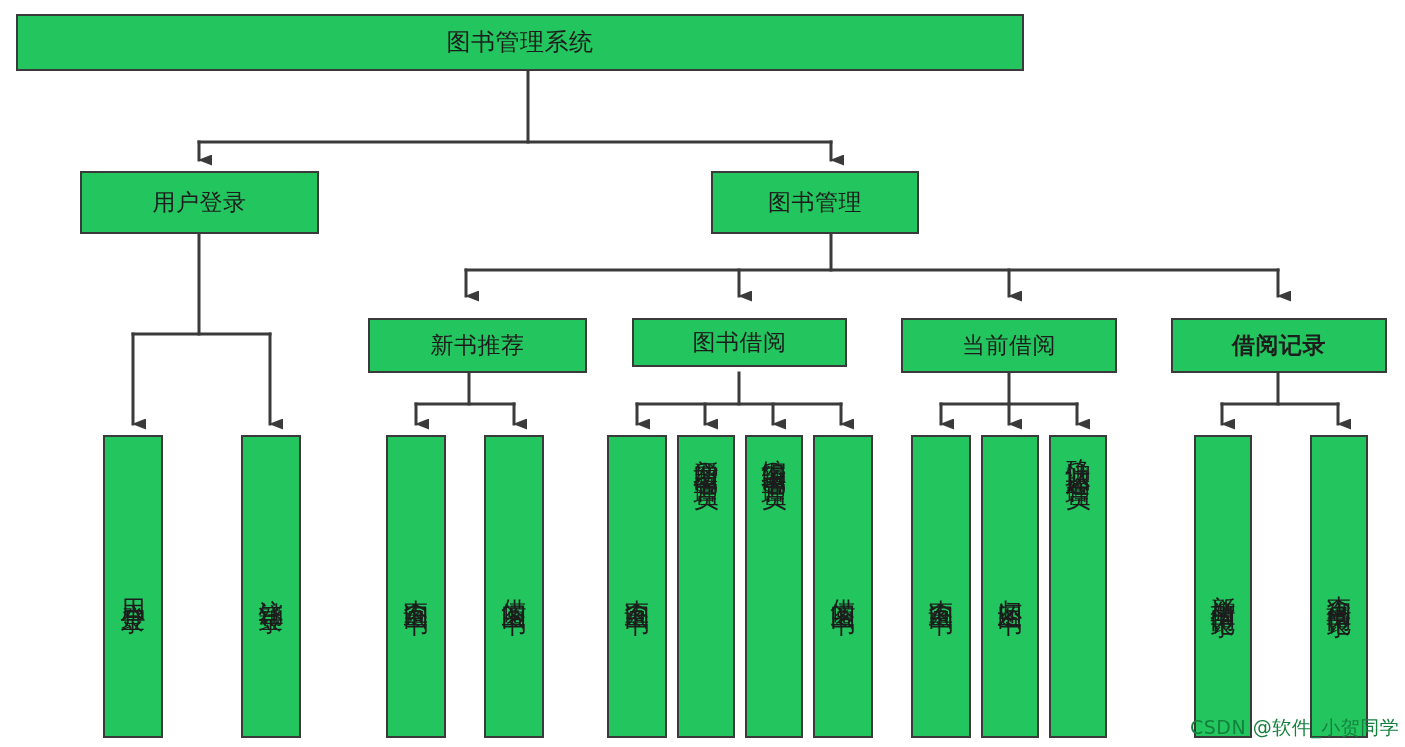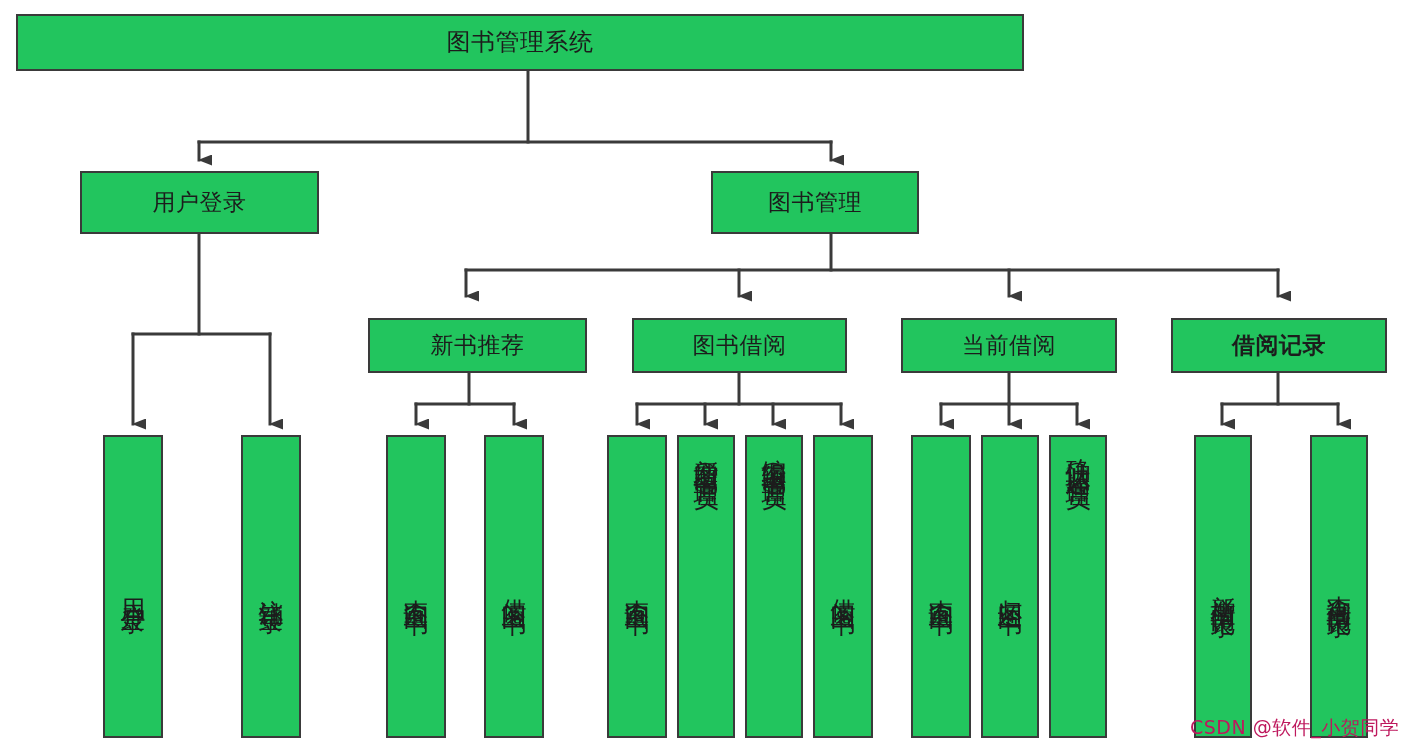--- a/index.html
+++ b/index.html
@@ -68,21 +68,21 @@
     margin-top: 0;
   }
   
   .node.vert.center {
     align-items: center;
     padding-top: 0;
   }
   .watermark {
     position: absolute;
     font-size: 19px;
-    color: #be185d;
+    color: #15803d;
     white-space: nowrap;
     z-index: 6;
     letter-spacing: 0.5px;
   }
 </style>
 </head>
 <body>
 
 <div id="canvas">
 
@@ -145,21 +145,21 @@
   </div>
 
   <div class="node horiz" style="left:711px; top:171px; width:208px; height:63px;">
     <span class="label">图书管理</span>
   </div>
 
   <div class="node horiz" style="left:360px; top:318px; width:219px; height:55px;margin-left:8px;">
     <span class="label">新书推荐</span>
   </div>
 
-  <div class="node horiz" style="left:632px; top:318px; width:215px; height:55px;">
+  <div class="node horiz" style="left:632px; top:318px; width:215px; height:49px;">
     <span class="label">图书借阅</span>
   </div>
 
   <div class="node horiz" style="left:901px; top:318px; width:216px; height:55px;">
     <span class="label">当前借阅</span>
   </div>
 
   <div class="node horiz" style="left:1171px; top:318px; width:216px; height:55px;font-weight:bold;">
     <span class="label">借阅记录</span>
   </div>

